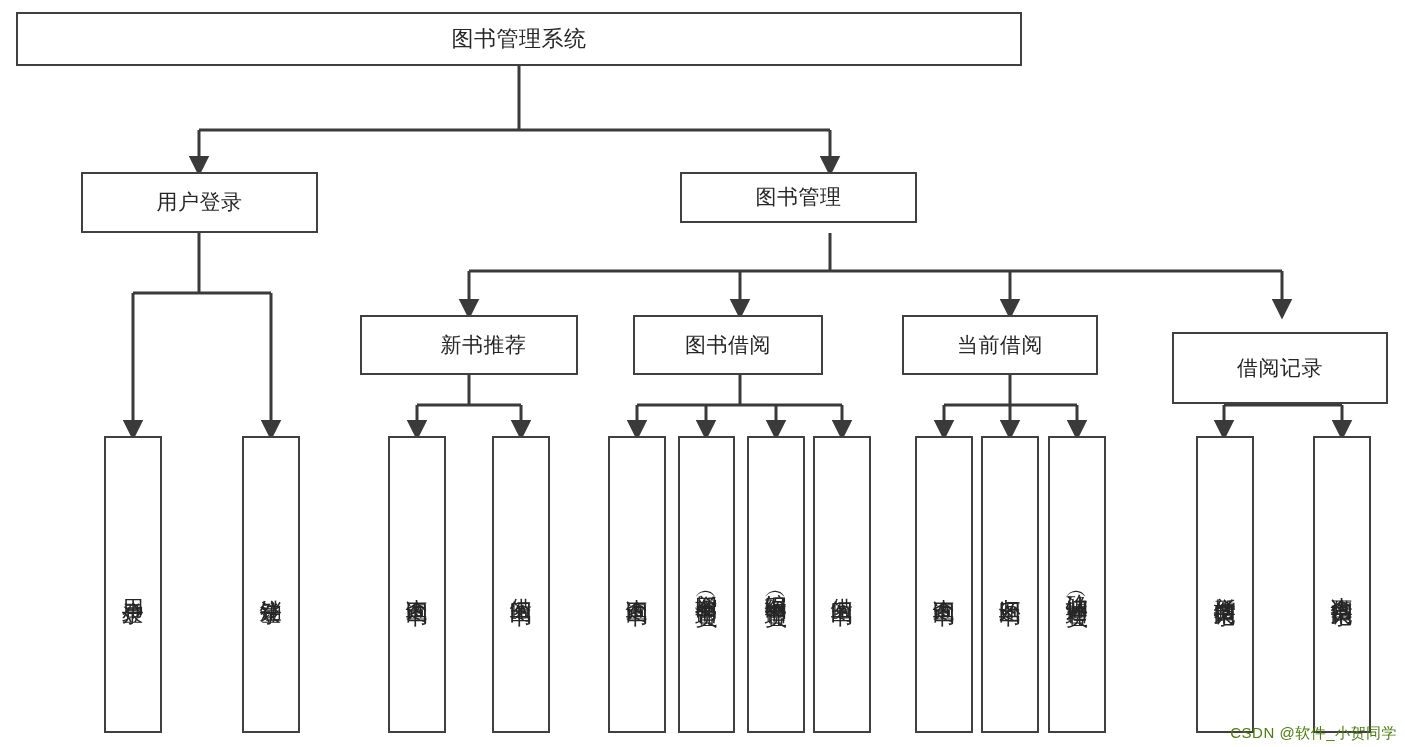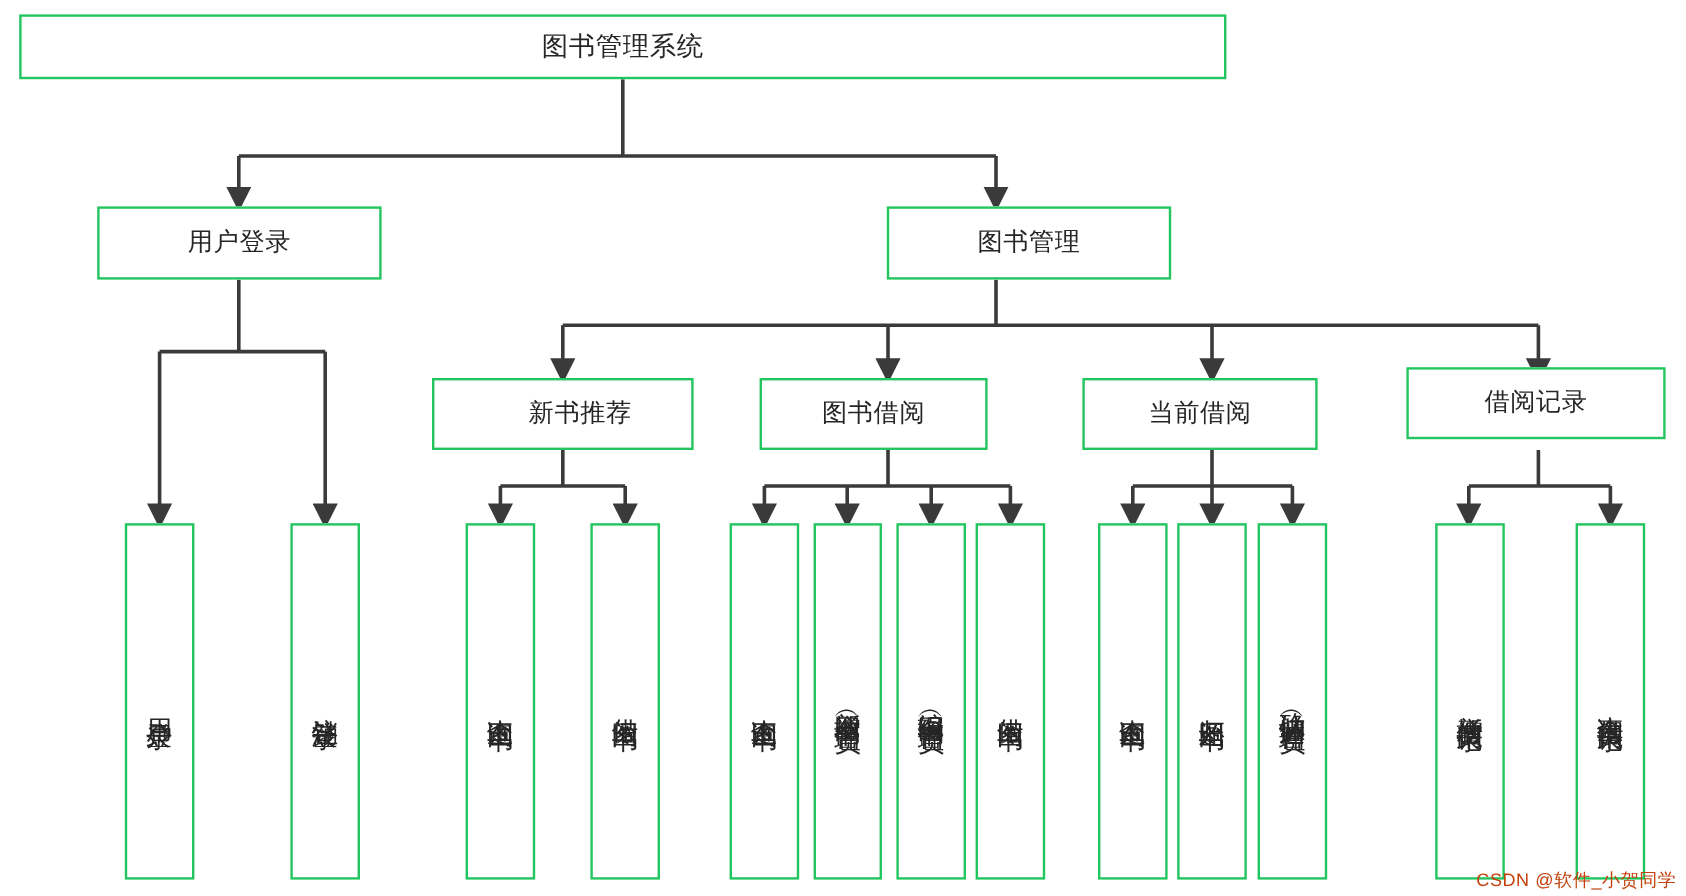--- a/index.html
+++ b/index.html
@@ -23,21 +23,21 @@
   svg.edges {
     position: absolute;
     left: 0;
     top: 0;
     width: 1405px;
     height: 747px;
   }
   .node {
     position: absolute;
     box-sizing: border-box;
-    border: 2px solid #22c55e;
+    border: 2px solid #404040;
     background: #ffffff;
     display: flex;
     align-items: center;
     justify-content: center;
     color: #262626;
   }
   .node .label {
     display: block;
     text-align: center;
     line-height: 1.18;
@@ -64,21 +64,21 @@
     letter-spacing: 2px;
     white-space: normal;
     max-height: 280px;
     text-align: center;
   }
   .watermark {
     position: absolute;
     right: 8px;
     bottom: 4px;
     font-size: 15px;
-    color: #c2410c;
+    color: #4d7c0f;
     letter-spacing: 0.5px;
     user-select: none;
     white-space: nowrap;
   }
 </style>
 </head>
 <body>
 
 <div id="diagram-root">
 
@@ -132,34 +132,34 @@
     </g>
   </svg>
 
   <div class="node horiz root" style="left:16px; top:12px; width:1006px; height:54px;">
     <span class="label">图书管理系统</span>
   </div>
 
   <div class="node horiz" style="left:81px; top:172px; width:237px; height:61px;">
     <span class="label">用户登录</span>
   </div>
-  <div class="node horiz" style="left:739px; top:172px; width:237px; height:61px;">
+  <div class="node horiz" style="left:680px; top:172px; width:237px; height:51px;">
     <span class="label">图书管理</span>
   </div>
 
   <div class="node horiz" style="left:360px; top:315px; width:218px; height:60px;padding-left:29px;">
     <span class="label">新书推荐</span>
   </div>
   <div class="node horiz" style="left:633px; top:315px; width:190px; height:60px;">
     <span class="label">图书借阅</span>
   </div>
   <div class="node horiz" style="left:902px; top:315px; width:196px; height:60px;">
     <span class="label">当前借阅</span>
   </div>
-  <div class="node horiz" style="left:1172px; top:306px; width:216px; height:60px;">
+  <div class="node horiz" style="left:1172px; top:332px; width:216px; height:72px;">
     <span class="label">借阅记录</span>
   </div>
 
   <div class="node vert" style="left:104px; top:436px; width:58px; height:297px;">
     <span class="label">用户登录</span>
   </div>
   <div class="node vert" style="left:242px; top:436px; width:58px; height:297px;">
     <span class="label">注销登录</span>
   </div>
 

